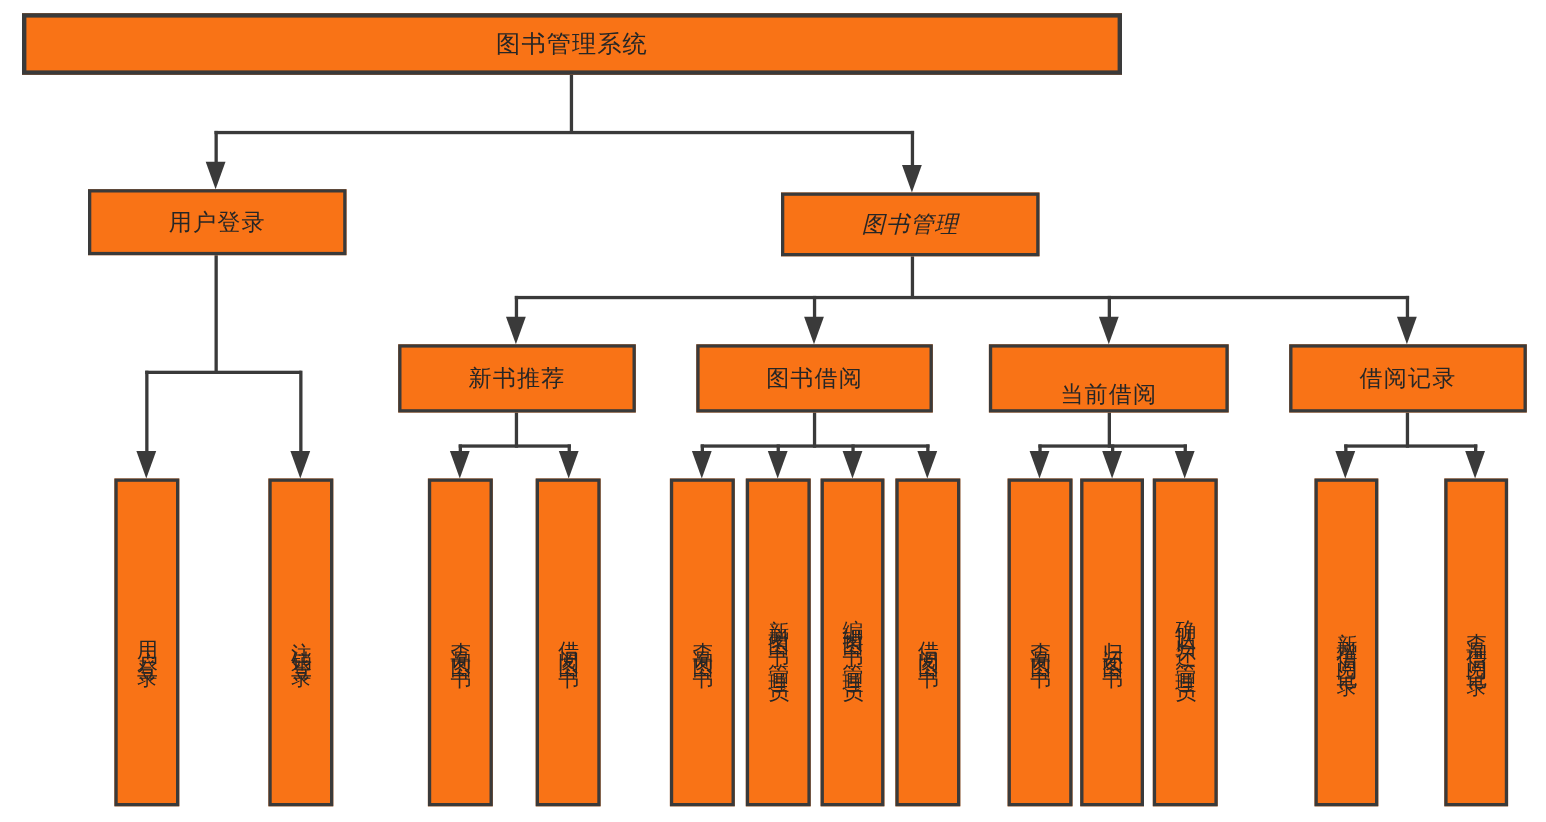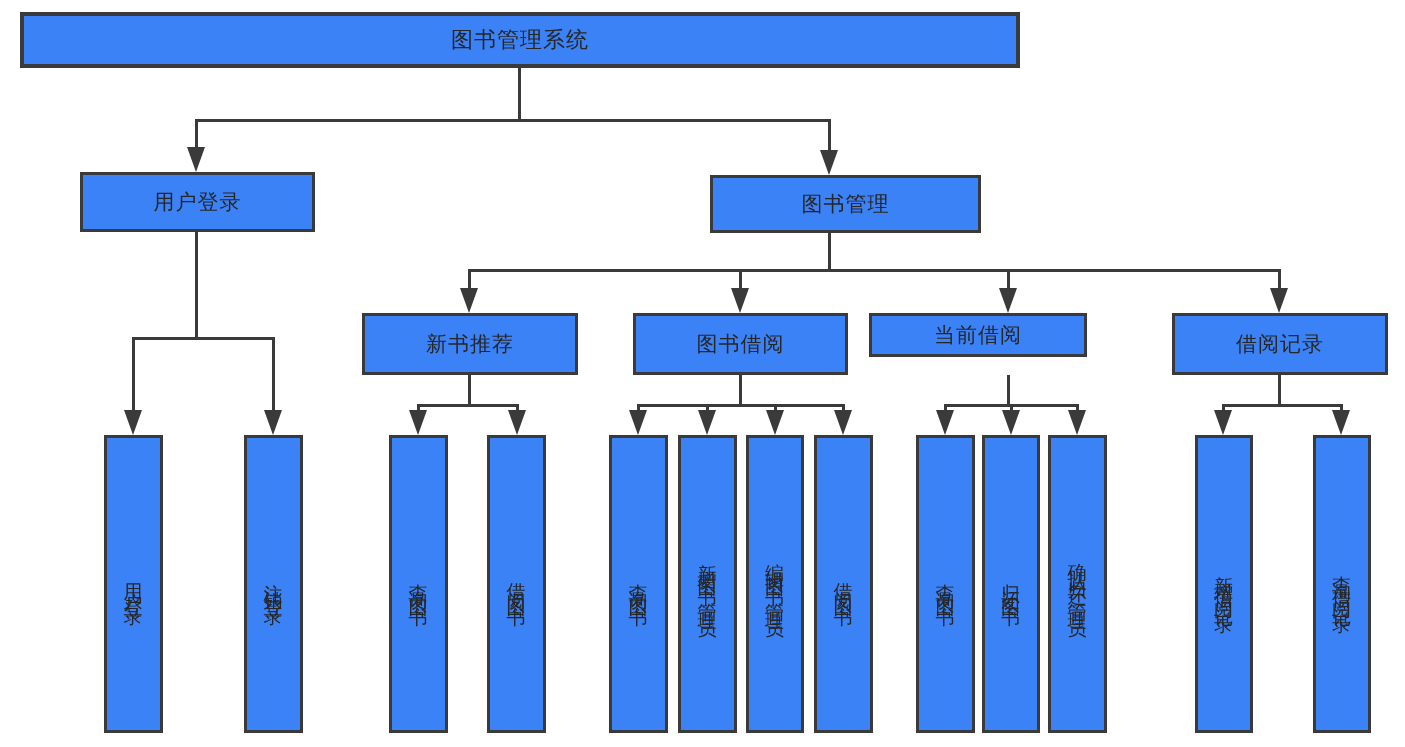--- a/index.html
+++ b/index.html
@@ -12,21 +12,21 @@
     position: relative;
     width: 1405px;
     height: 747px;
     background: #ffffff;
     overflow: hidden;
     color: #262626;
   }
   .node {
     position: absolute;
     box-sizing: border-box;
-    background: #3b82f6;
+    background: #f97316;
     border: 3px solid #3a3a3a;
     display: flex;
     align-items: center;
     justify-content: center;
     text-align: center;
     font-size: 21px;
     color: #262626;
     letter-spacing: 1px;
     z-index: 2;
   }
@@ -79,21 +79,21 @@
   <div class="vline" style="left:518px; top:68px; height:52px;"></div>
   <div class="hline" style="left:195px; top:119px; width:636px;"></div>
   <div class="vline" style="left:195px; top:119px; height:32px;"></div>
   <div class="arrow" style="left:187px; top:147px;"></div>
   <div class="vline" style="left:828px; top:119px; height:34px;"></div>
   <div class="arrow" style="left:820px; top:150px;"></div>
 
   <div class="node" style="left:80px; top:172px; width:235px; height:60px;">
     <span>用户登录</span>
   </div>
-  <div class="node" style="left:710px; top:175px; width:271px; height:58px;">
+  <div class="node" style="left:710px; top:175px; width:235px; height:58px;font-style:italic;">
     <span>图书管理</span>
   </div>
 
   <div class="vline" style="left:195px; top:232px; height:106px;"></div>
   <div class="hline" style="left:132px; top:337px; width:142px;"></div>
   <div class="vline" style="left:132px; top:337px; height:76px;"></div>
   <div class="arrow" style="left:124px; top:410px;"></div>
   <div class="vline" style="left:272px; top:337px; height:76px;"></div>
   <div class="arrow" style="left:264px; top:410px;"></div>
 
@@ -107,21 +107,21 @@
   <div class="arrow" style="left:999px; top:288px;"></div>
   <div class="vline" style="left:1278px; top:269px; height:22px;"></div>
   <div class="arrow" style="left:1270px; top:288px;"></div>
 
   <div class="node" style="left:362px; top:313px; width:216px; height:62px;">
     <span>新书推荐</span>
   </div>
   <div class="node" style="left:633px; top:313px; width:215px; height:62px;">
     <span>图书借阅</span>
   </div>
-  <div class="node" style="left:869px; top:313px; width:218px; height:44px;">
+  <div class="node" style="left:899px; top:313px; width:218px; height:62px;align-items:flex-end;">
     <span>当前借阅</span>
   </div>
   <div class="node" style="left:1172px; top:313px; width:216px; height:62px;">
     <span>借阅记录</span>
   </div>
 
   <div class="vline" style="left:468px; top:375px; height:32px;"></div>
   <div class="hline" style="left:417px; top:404px; width:102px;"></div>
   <div class="vline" style="left:417px; top:404px; height:9px;"></div>
   <div class="arrow" style="left:409px; top:410px;"></div>

